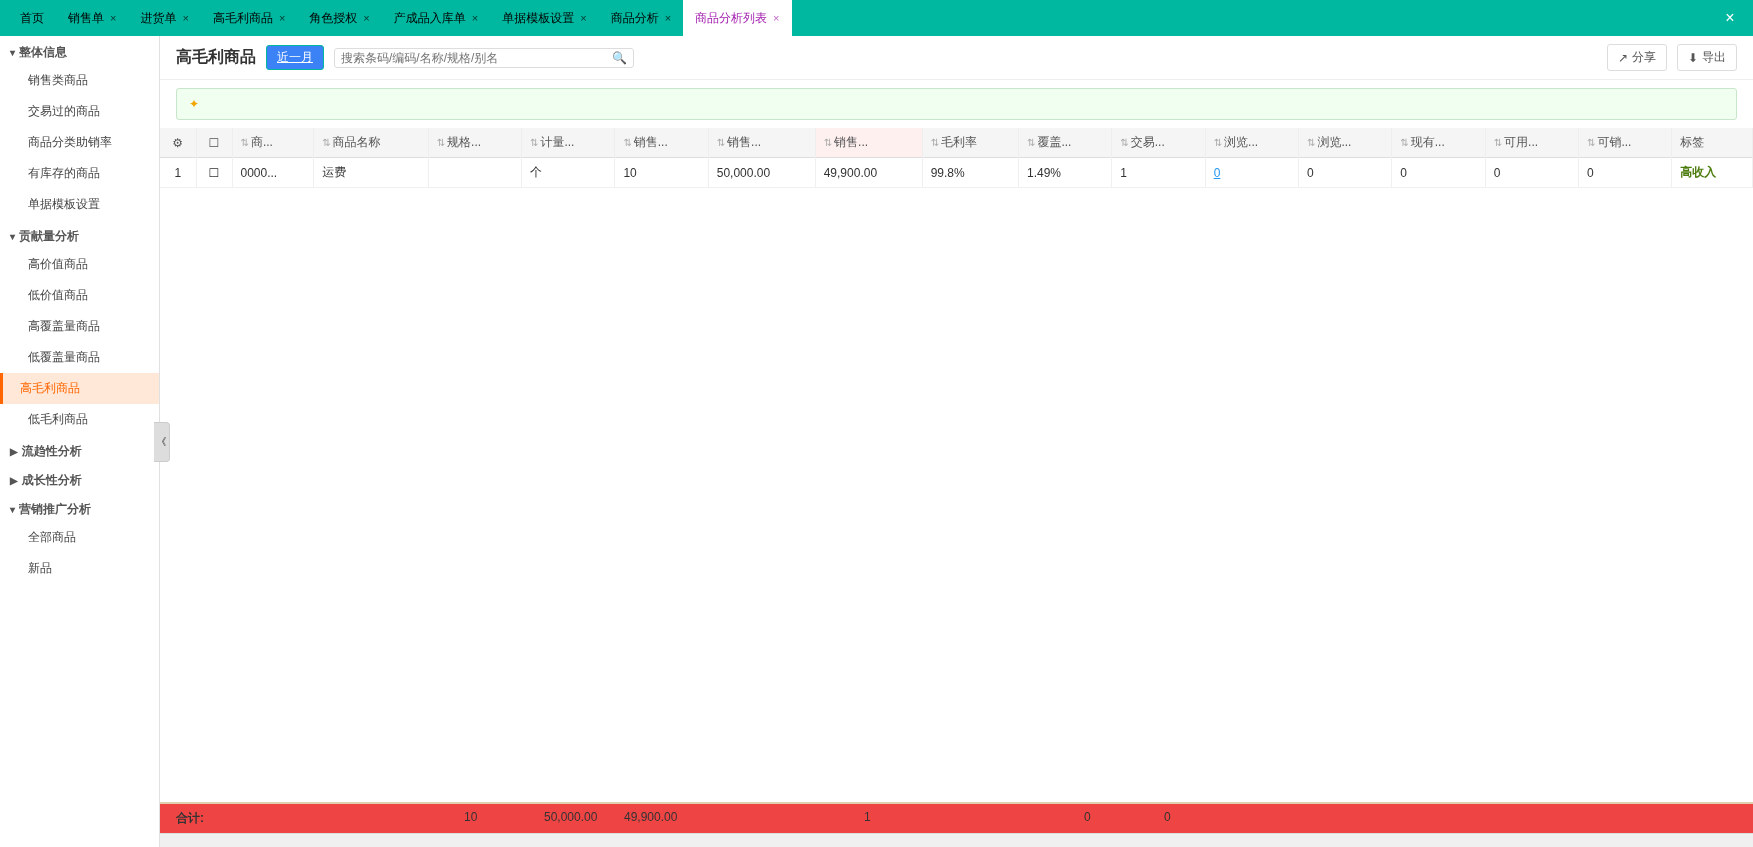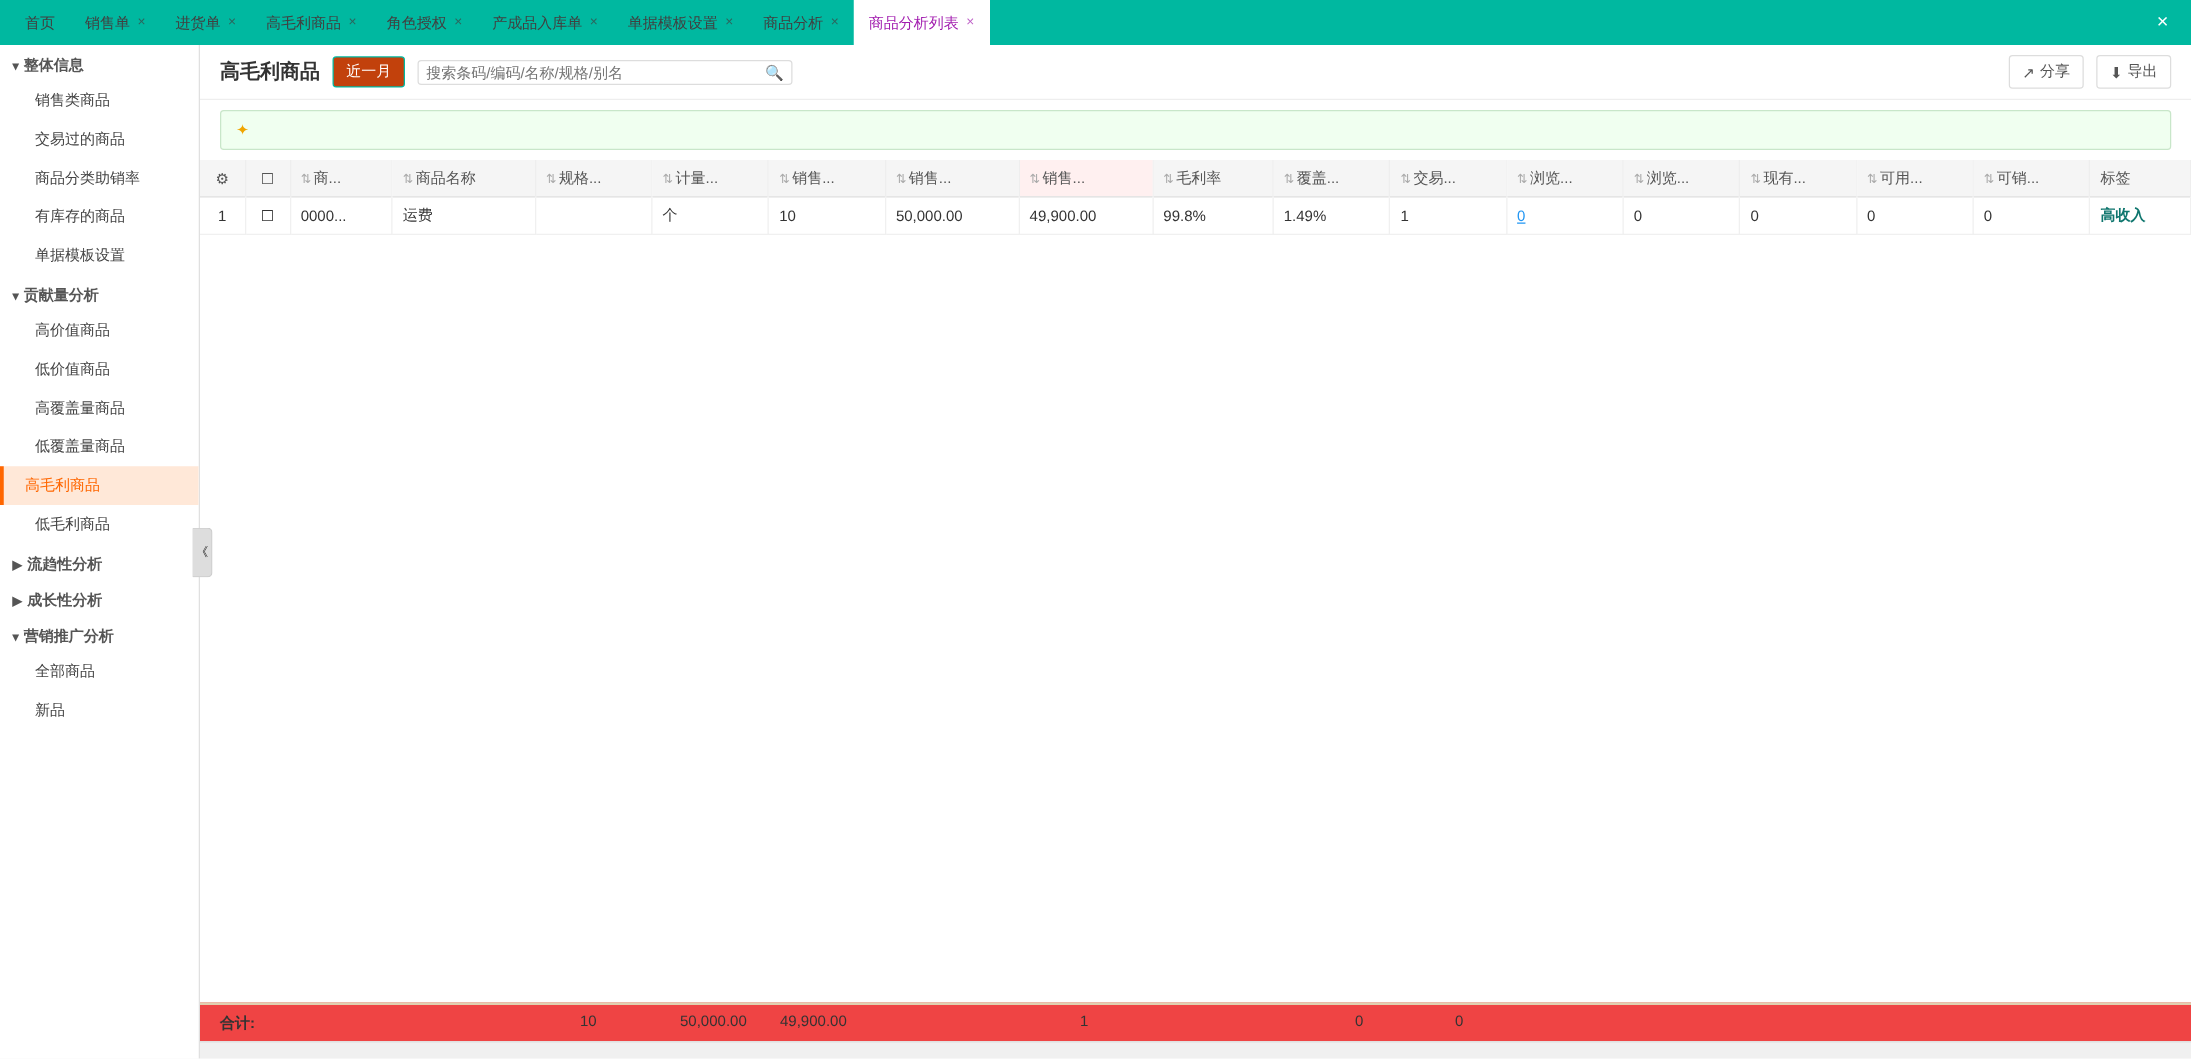--- a/index.html
+++ b/index.html
@@ -16,21 +16,21 @@
       color: white;
     }
     .top-nav .nav-item {
       padding: 0 12px;
       height: 36px;
       display: flex;
       align-items: center;
       cursor: pointer;
       white-space: nowrap;
       font-size: 13px;
-      color: #404040;
+      color: #000000;
       position: relative;
     }
     .top-nav .nav-item.active {
       background: white;
       color: #a21caf;
     }
     .top-nav .nav-item .close-x {
       margin-left: 6px;
       font-size: 11px;
       opacity: 0.7;
@@ -112,22 +112,23 @@
     .filter-btn {
       padding: 3px 10px;
       border: 1px solid #00b8a0;
       border-radius: 3px;
       color: #00b8a0;
       cursor: pointer;
       font-size: 12px;
       background: white;
     }
     .filter-btn.active {
-      background: #c2410c;
+      background: #3b82f6;
       color: white;
+      text-decoration: underline;
     }
     .search-box {
       display: flex;
       align-items: center;
       border: 1px solid #ddd;
       border-radius: 3px;
       padding: 2px 6px;
       flex: 1;
       max-width: 300px;
       justify-content: flex-end;
@@ -199,21 +200,21 @@
       color: #aaa;
     }
     td {
       padding: 6px 8px;
       border-bottom: 1px solid #f0f0f0;
       border-right: 1px solid #f0f0f0;
       color: #333;
       white-space: nowrap;
     }
     td.link { color: #2196f3; cursor: pointer; text-decoration: underline; }
-    td.tag-green { color: #0f766e; font-weight: bold; }
+    td.tag-green { color: #4d7c0f; font-weight: bold; }
 
     
     .table-footer {
       background: #ef4444;
       border-top: 2px solid #e0d0b0;
       display: flex;
       padding: 6px 16px;
       flex-shrink: 0;
       font-size: 12px;
       color: #333;

